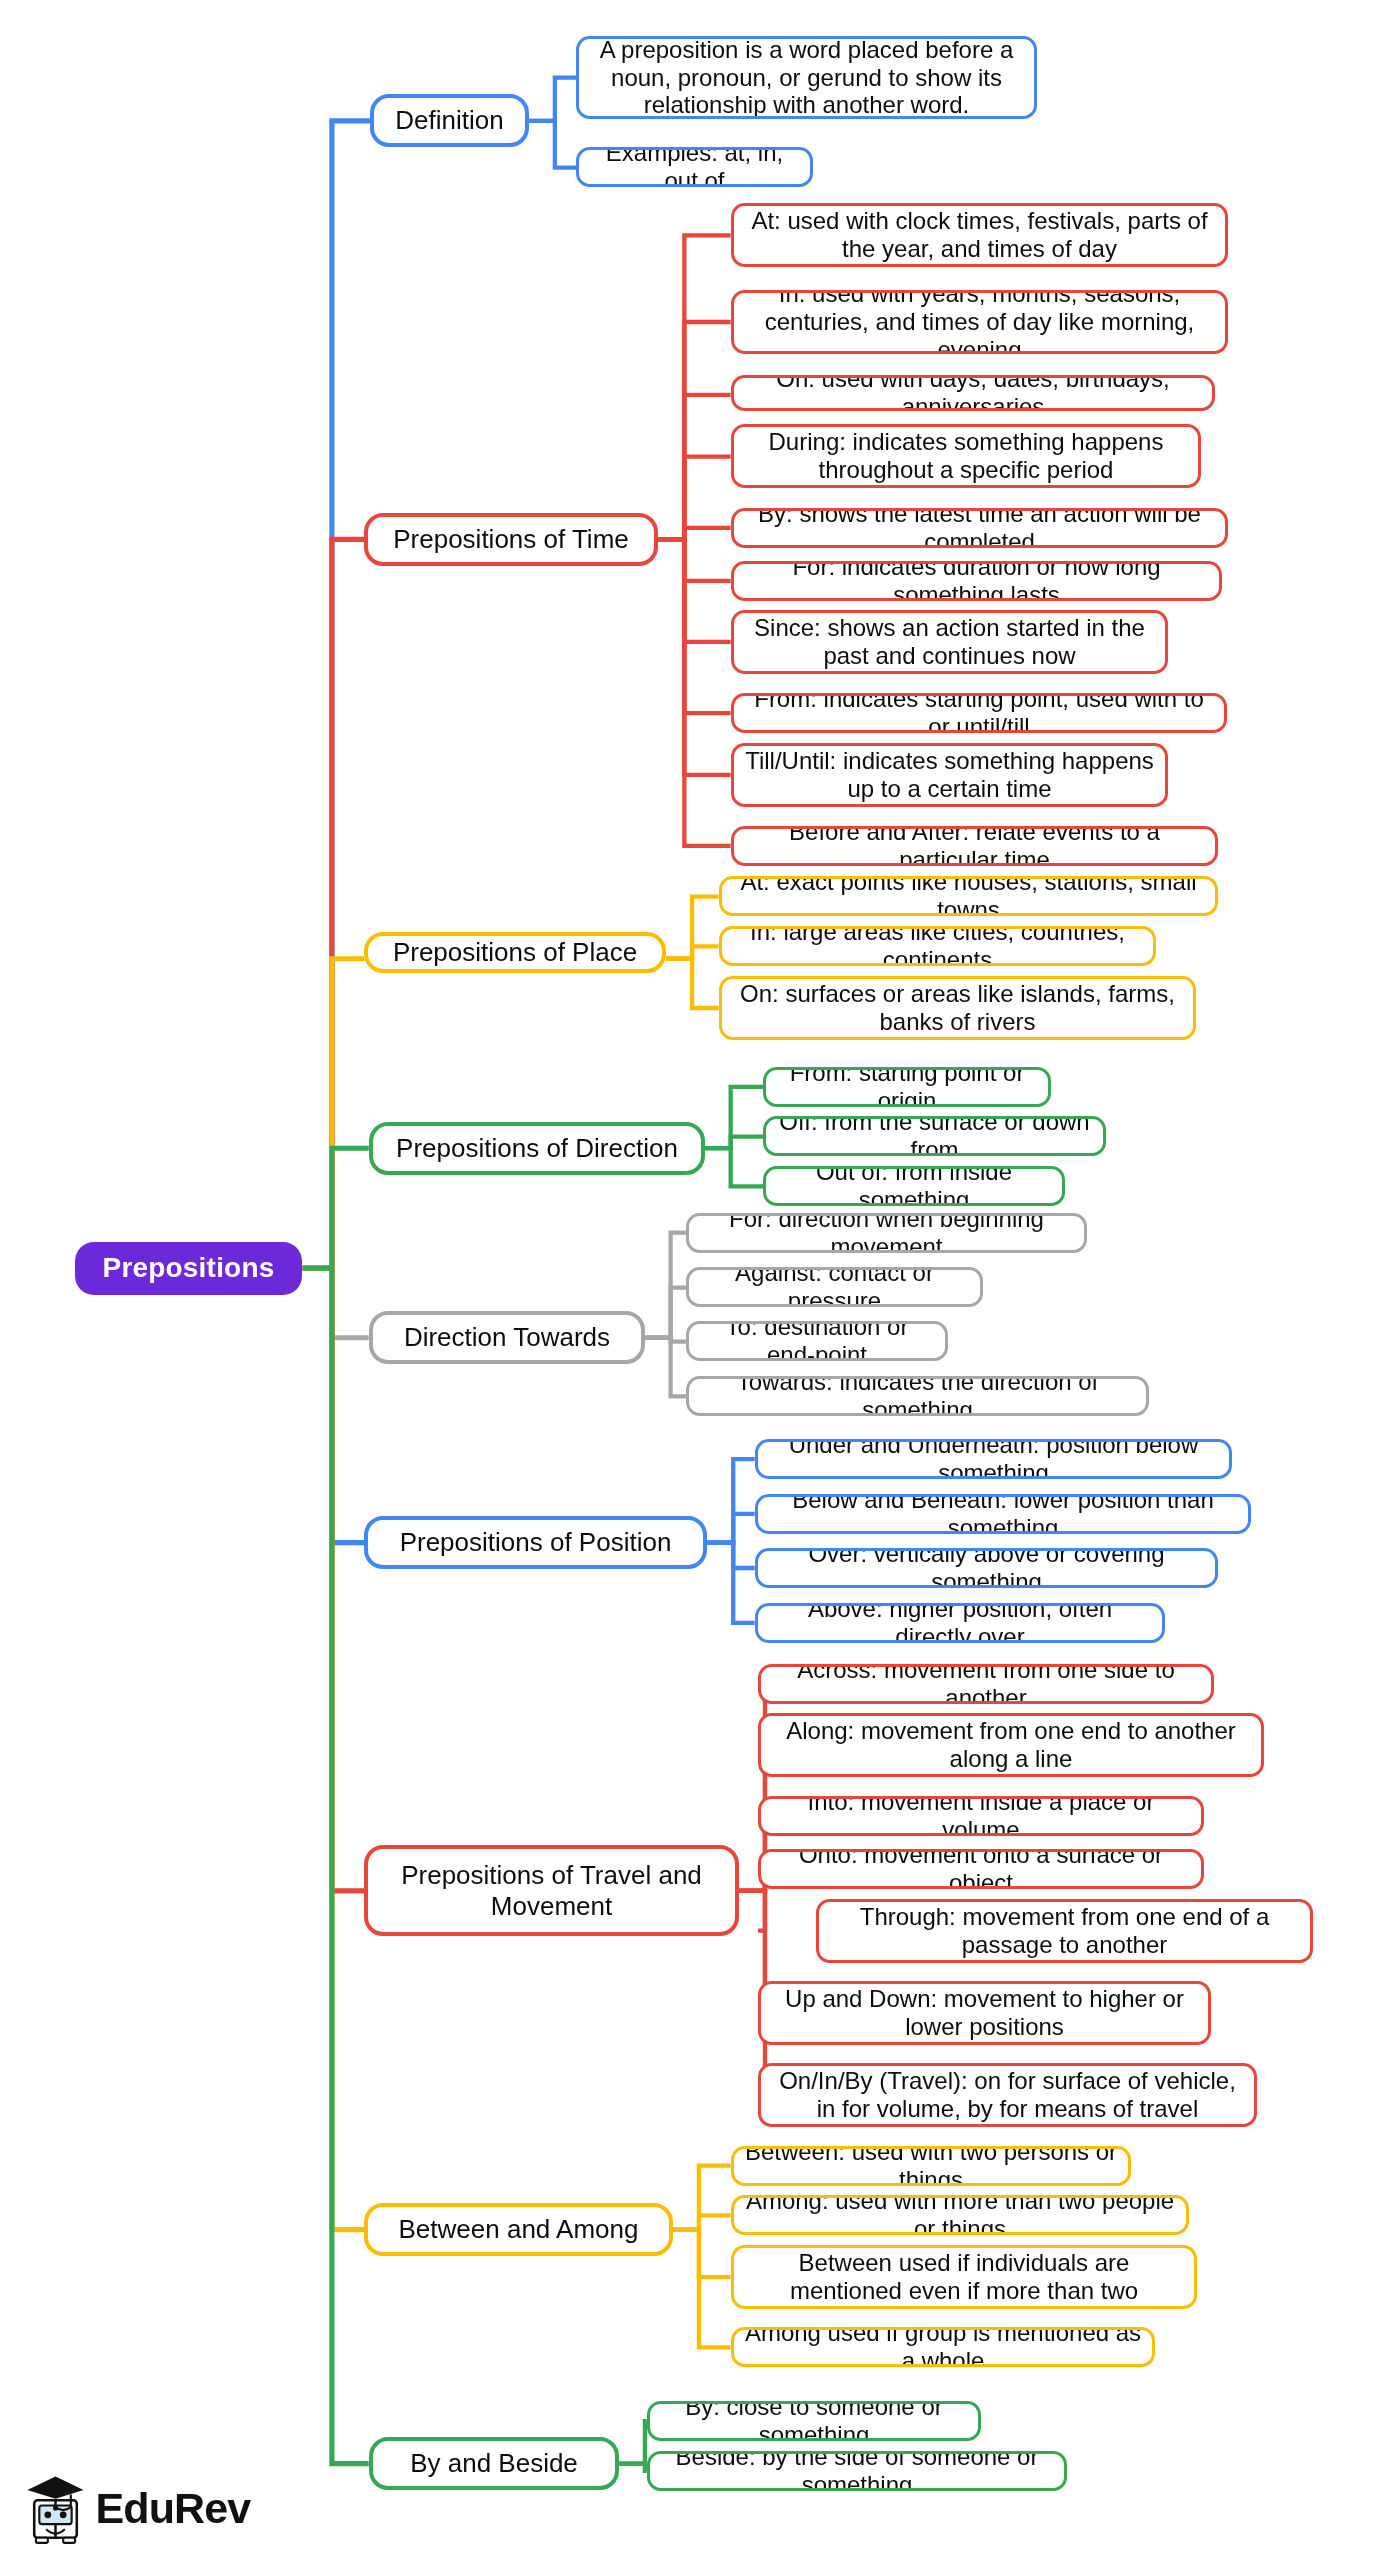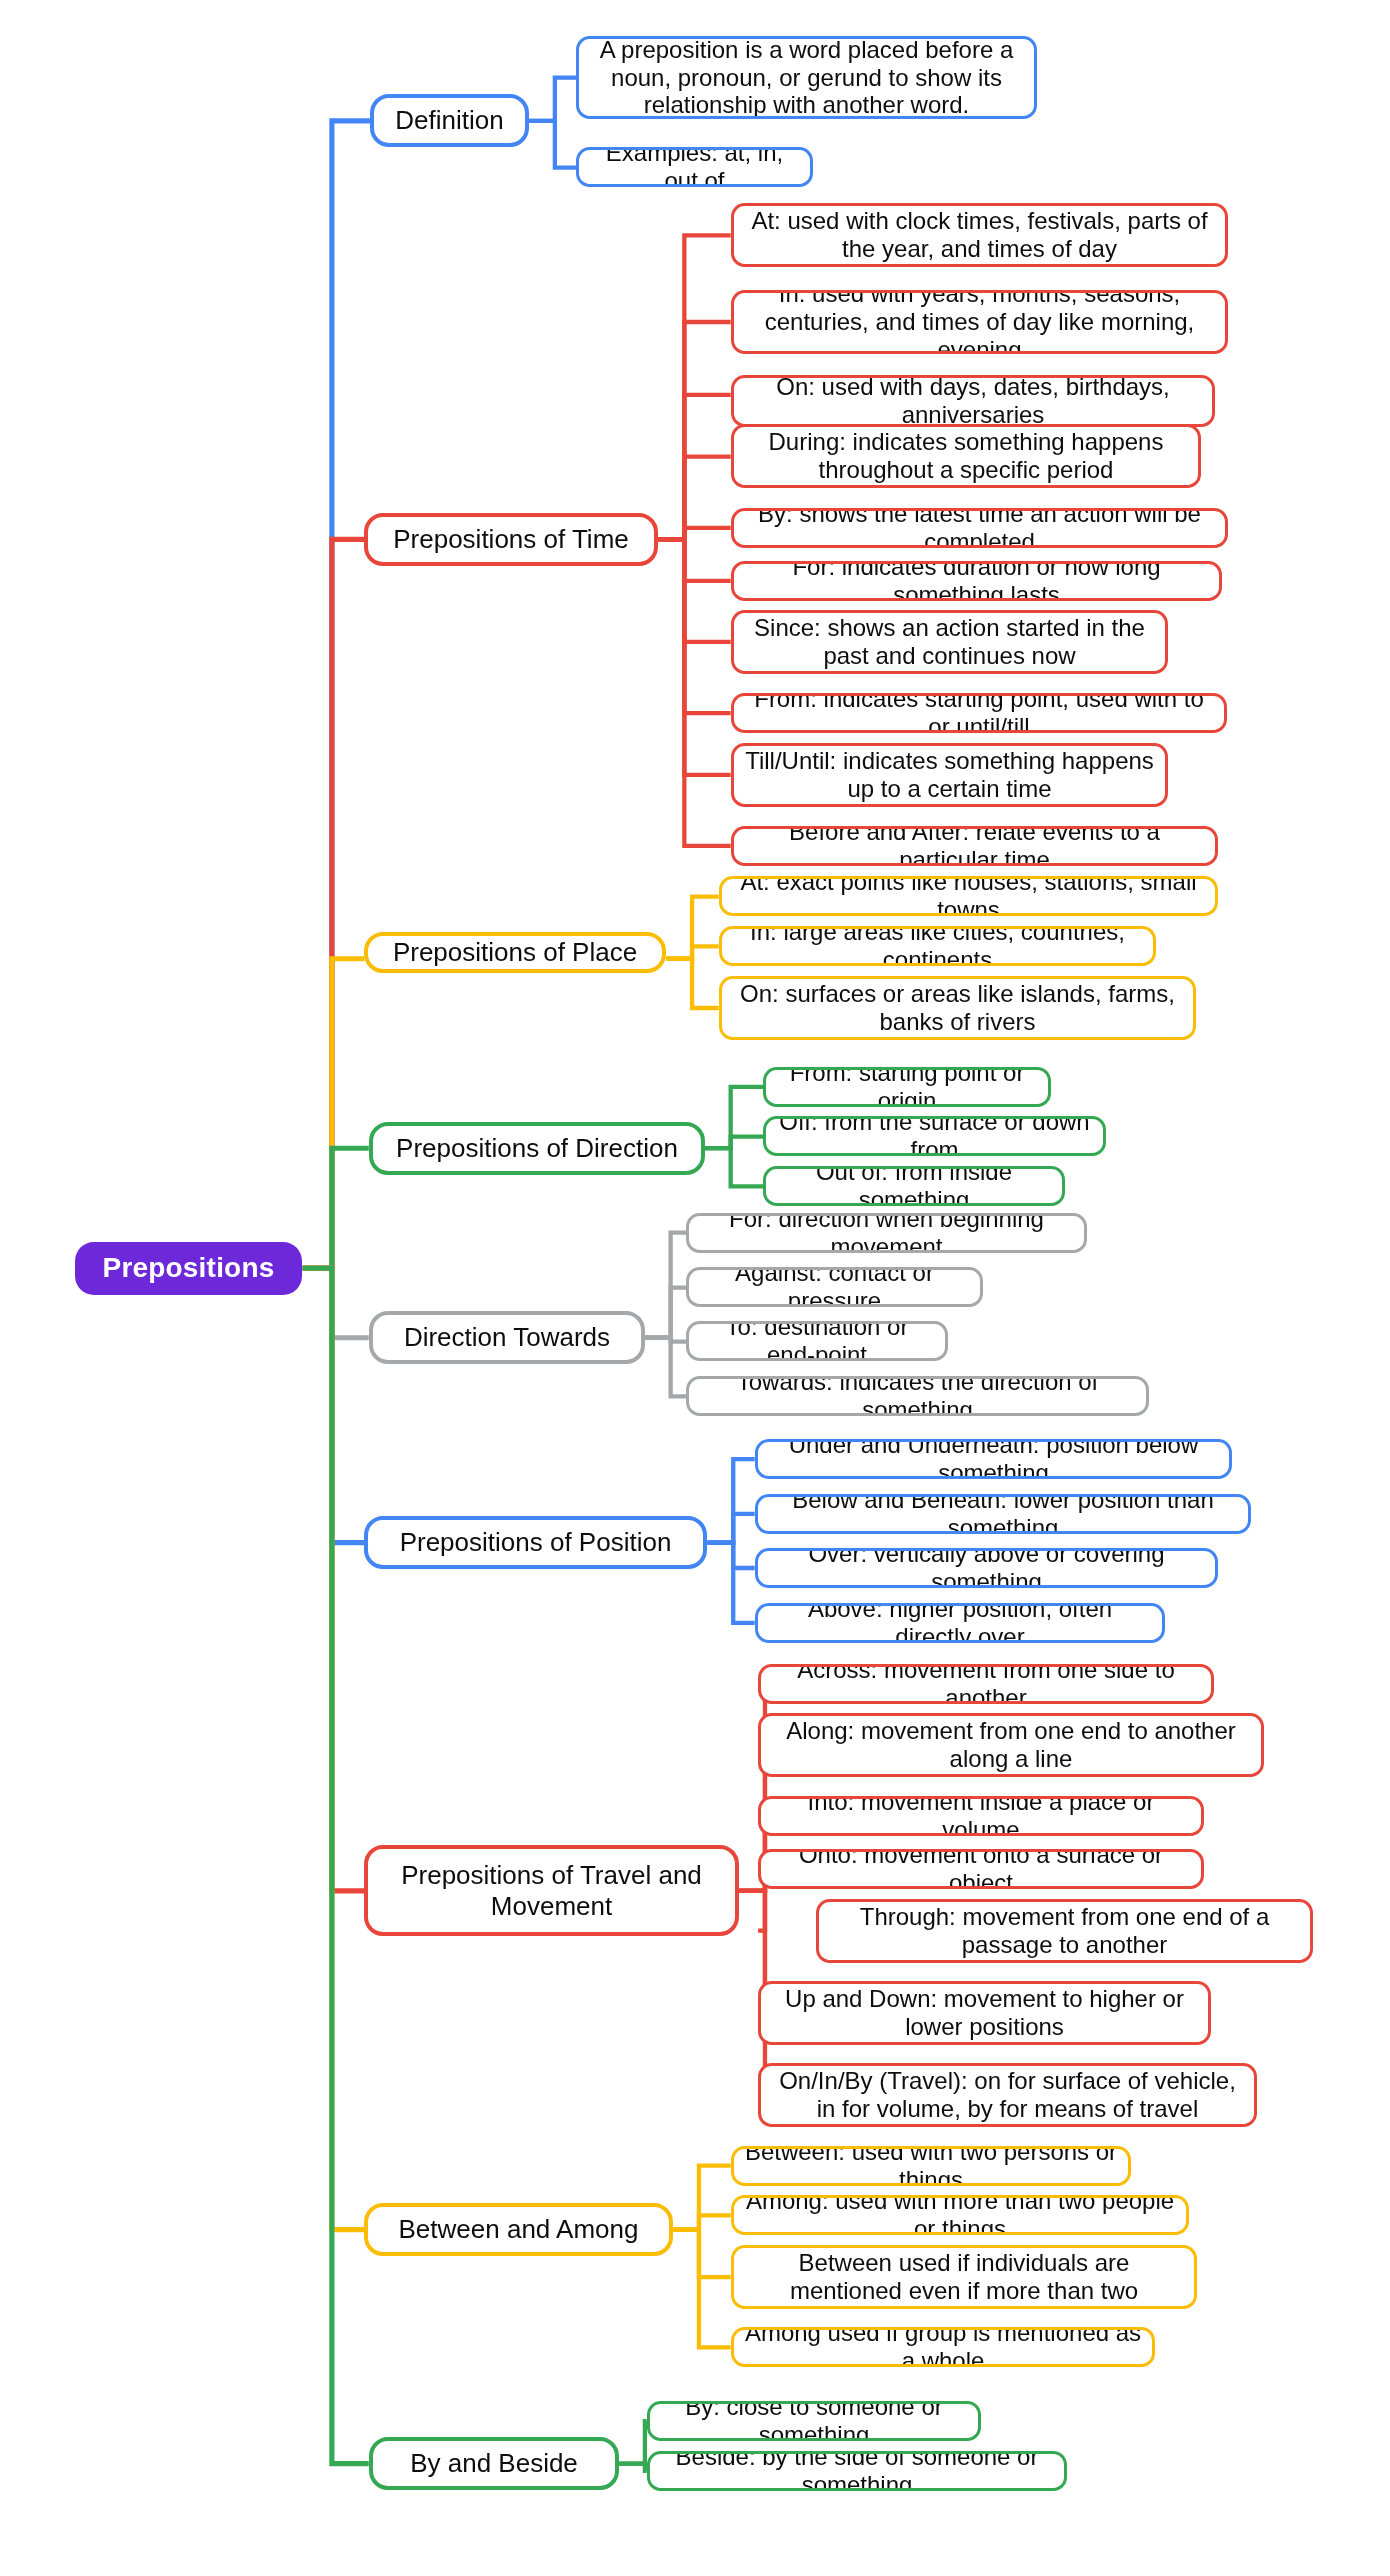--- a/index.html
+++ b/index.html
@@ -152,21 +152,21 @@
     </svg>
 
   <div id="nodes">
       <div class="node root" style="left: 75px; top: 1242px; width: 227px; height: 53px;">Prepositions</div>
       <div class="node lvl1 c-blue" style="left: 370px; top: 94px; width: 159px; height: 53px;">Definition</div>
       <div class="node lvl2 c-blue" style="left: 576px; top: 36px; width: 461px; height: 83px;">A preposition is a word placed before a noun, pronoun, or gerund to show its relationship with another word.</div>
       <div class="node lvl2 c-blue" style="left: 576px; top: 147px; width: 237px; height: 40px;">Examples: at, in, out of</div>
       <div class="node lvl1 c-red" style="left: 364px; top: 513px; width: 294px; height: 53px;">Prepositions of Time</div>
       <div class="node lvl2 c-red" style="left: 731px; top: 203px; width: 497px; height: 64px;">At: used with clock times, festivals, parts of the year, and times of day</div>
       <div class="node lvl2 c-red" style="left: 731px; top: 290px; width: 497px; height: 64px;">In: used with years, months, seasons, centuries, and times of day like morning, evening</div>
-      <div class="node lvl2 c-red" style="left: 731px; top: 375px; width: 484px; height: 52px;">On: used with days, dates, birthdays, anniversaries</div>
+      <div class="node lvl2 c-red" style="left: 731px; top: 375px; width: 484px; height: 36px;">On: used with days, dates, birthdays, anniversaries</div>
       <div class="node lvl2 c-red" style="left: 731px; top: 424px; width: 470px; height: 64px;">During: indicates something happens throughout a specific period</div>
       <div class="node lvl2 c-red" style="left: 731px; top: 508px; width: 497px; height: 40px;">By: shows the latest time an action will be completed</div>
       <div class="node lvl2 c-red" style="left: 731px; top: 561px; width: 491px; height: 40px;">For: indicates duration or how long something lasts</div>
       <div class="node lvl2 c-red" style="left: 731px; top: 610px; width: 437px; height: 64px;">Since: shows an action started in the past and continues now</div>
       <div class="node lvl2 c-red" style="left: 731px; top: 693px; width: 496px; height: 40px;">From: indicates starting point, used with to or until/till</div>
       <div class="node lvl2 c-red" style="left: 731px; top: 743px; width: 437px; height: 64px;">Till/Until: indicates something happens up to a certain time</div>
       <div class="node lvl2 c-red" style="left: 731px; top: 826px; width: 487px; height: 40px;">Before and After: relate events to a particular time</div>
       <div class="node lvl1 c-yellow" style="left: 364px; top: 932px; width: 302px; height: 41px;">Prepositions of Place</div>
       <div class="node lvl2 c-yellow" style="left: 719px; top: 876px; width: 499px; height: 40px;">At: exact points like houses, stations, small towns</div>
       <div class="node lvl2 c-yellow" style="left: 719px; top: 926px; width: 437px; height: 40px;">In: large areas like cities, countries, continents</div>
@@ -196,15 +196,39 @@
       <div class="node lvl1 c-yellow" style="left: 364px; top: 2203px; width: 309px; height: 53px;">Between and Among</div>
       <div class="node lvl2 c-yellow" style="left: 731px; top: 2146px; width: 400px; height: 40px;">Between: used with two persons or things</div>
       <div class="node lvl2 c-yellow" style="left: 731px; top: 2195px; width: 458px; height: 40px;">Among: used with more than two people or things</div>
       <div class="node lvl2 c-yellow" style="left: 731px; top: 2245px; width: 466px; height: 64px;">Between used if individuals are mentioned even if more than two</div>
       <div class="node lvl2 c-yellow" style="left: 731px; top: 2327px; width: 424px; height: 40px;">Among used if group is mentioned as a whole</div>
       <div class="node lvl1 c-green" style="left: 369px; top: 2437px; width: 250px; height: 53px;">By and Beside</div>
       <div class="node lvl2 c-green" style="left: 647px; top: 2401px; width: 334px; height: 40px;">By: close to someone or something</div>
       <div class="node lvl2 c-green" style="left: 647px; top: 2451px; width: 420px; height: 40px;">Beside: by the side of someone or something</div>
     </div>
 
+  <div id="logo">
+    <span class="mark">
+      <svg viewBox="0 0 74 86" width="63" height="74" aria-hidden="true">
+
+        <rect x="12" y="34" width="50" height="44" rx="4" ry="4" fill="#ffffff" stroke="#111111" stroke-width="3"></rect>
+        <line x1="37" y1="34" x2="37" y2="78" stroke="#111111" stroke-width="3"></line>
+
+        <rect x="18" y="40" width="38" height="22" rx="3" ry="3" fill="#CFE8F7" stroke="#111111" stroke-width="2.5"></rect>
+
+        <circle cx="28" cy="51" r="4" fill="#111111"></circle>
+        <circle cx="46" cy="51" r="4" fill="#111111"></circle>
+
+        <path d="M26 68 Q37 78 48 68" fill="none" stroke="#111111" stroke-width="2.5"></path>
+
+        <rect x="14" y="78" width="14" height="6" rx="2" fill="#ffffff" stroke="#111111" stroke-width="2.5"></rect>
+        <rect x="46" y="78" width="14" height="6" rx="2" fill="#ffffff" stroke="#111111" stroke-width="2.5"></rect>
+
+        <path d="M4 22 L37 6 L70 22 L37 32 Z" fill="#111111"></path>
+        <path d="M55 27 L55 42 Q46 49 37 42" fill="none" stroke="#111111" stroke-width="2.5"></path>
+        <circle cx="37" cy="43" r="3" fill="#111111"></circle>
+      </svg>
+    </span>
+    <span class="word">EduRev</span>
+  </div>
 
 </div>
 
 
 </body></html>

